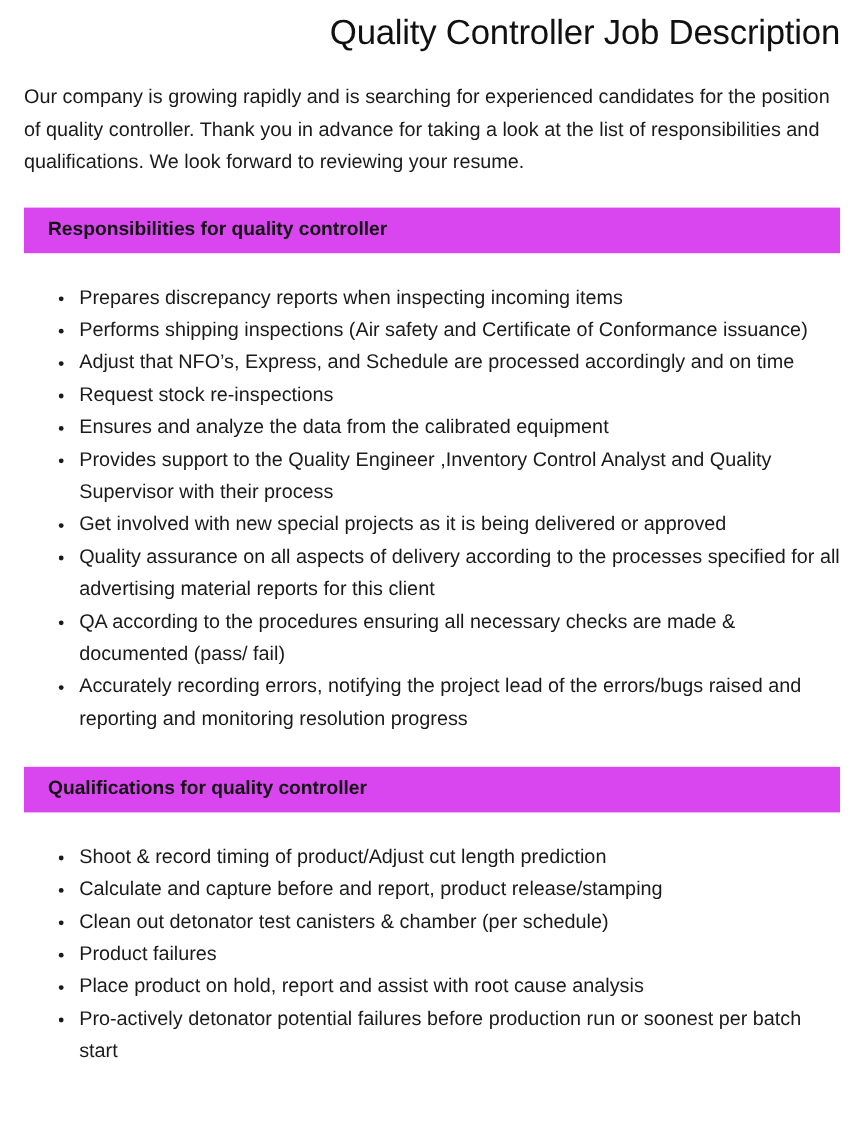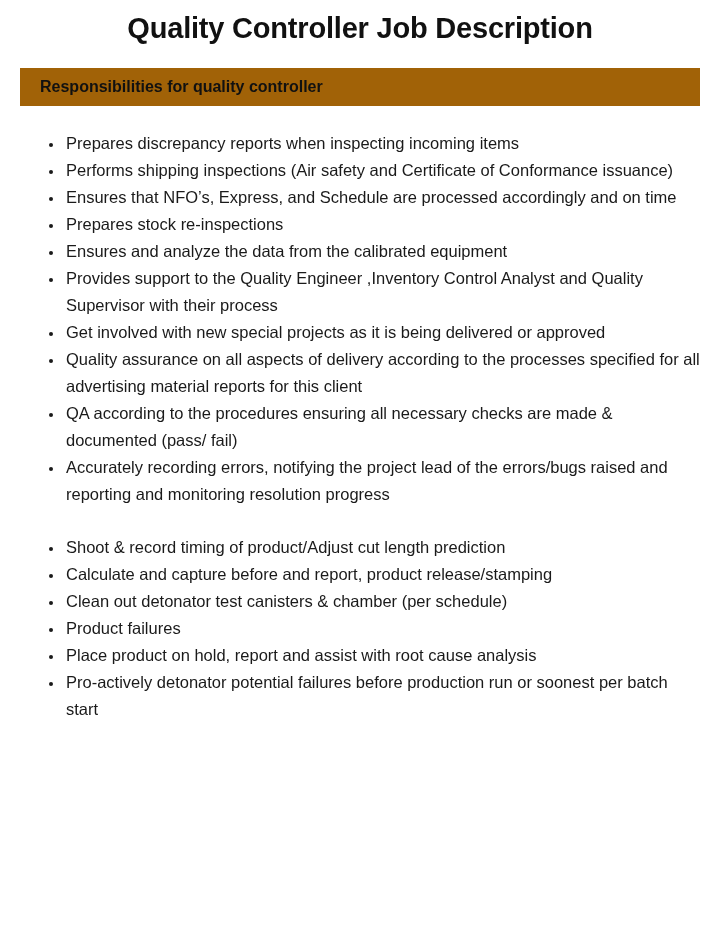--- a/index.html
+++ b/index.html
@@ -12,33 +12,33 @@
     font-family: "Liberation Sans", "DejaVu Sans", sans-serif;
     color: #1a1a1a;
     -webkit-font-smoothing: antialiased;
   }
   .page {
     padding: 4px 20px 28px 20px;
   }
   .doc-title {
     font-size: 29px;
     line-height: 36px;
-    font-weight: 700;
-    text-align: center;
+    font-weight: 400;
+    text-align: right;
     margin: 6px 0 22px 0;
     letter-spacing: -0.2px;
     color: #111111;
   }
   .intro {
     font-size: 16.5px;
     line-height: 27px;
     margin: 0 0 24px 0;
   }
   .section-header {
-    background: #a16207;
+    background: #d946ef;
     font-size: 16px;
     line-height: 18px;
     font-weight: 700;
     padding: 10px 20px;
     margin: 0;
     color: #111111;
   }
   ul.bullet-list {
     margin: 24px 0 26px 0;
     padding: 0 0 0 44px;
@@ -55,38 +55,40 @@
     color: #1a1a1a;
   }
 </style>
 </head>
 <body>
 
 <div class="page">
 
   <h1 class="doc-title">Quality Controller Job Description</h1>
 
+  <p class="intro">Our company is growing rapidly and is searching for experienced candidates for the position of quality controller. Thank you in advance for taking a look at the list of responsibilities and qualifications. We look forward to reviewing your resume.</p>
 
   <section>
     <div class="section-header">Responsibilities for quality controller</div>
     <ul class="bullet-list">
         <li>Prepares discrepancy reports when inspecting incoming items</li>
         <li>Performs shipping inspections (Air safety and Certificate of Conformance issuance)</li>
-        <li>Ensures that NFO’s, Express, and Schedule are processed accordingly and on time</li>
-        <li>Prepares stock re-inspections</li>
+        <li>Adjust that NFO’s, Express, and Schedule are processed accordingly and on time</li>
+        <li>Request stock re-inspections</li>
         <li>Ensures and analyze the data from the calibrated equipment</li>
         <li>Provides support to the Quality Engineer ,Inventory Control Analyst and Quality Supervisor with their process</li>
         <li>Get involved with new special projects as it is being delivered or approved</li>
         <li>Quality assurance on all aspects of delivery according to the processes specified for all advertising material reports for this client</li>
         <li>QA according to the procedures ensuring all necessary checks are made &amp; documented (pass/ fail)</li>
         <li>Accurately recording errors, notifying the project lead of the errors/bugs raised and reporting and monitoring resolution progress</li>
       </ul>
   </section>
 
   <section>
+    <div class="section-header">Qualifications for quality controller</div>
     <ul class="bullet-list">
         <li>Shoot &amp; record timing of product/Adjust cut length prediction</li>
         <li>Calculate and capture before and report, product release/stamping</li>
         <li>Clean out detonator test canisters &amp; chamber (per schedule)</li>
         <li>Product failures</li>
         <li>Place product on hold, report and assist with root cause analysis</li>
         <li>Pro-actively detonator potential failures before production run or soonest per batch start</li>
       </ul>
   </section>
 

